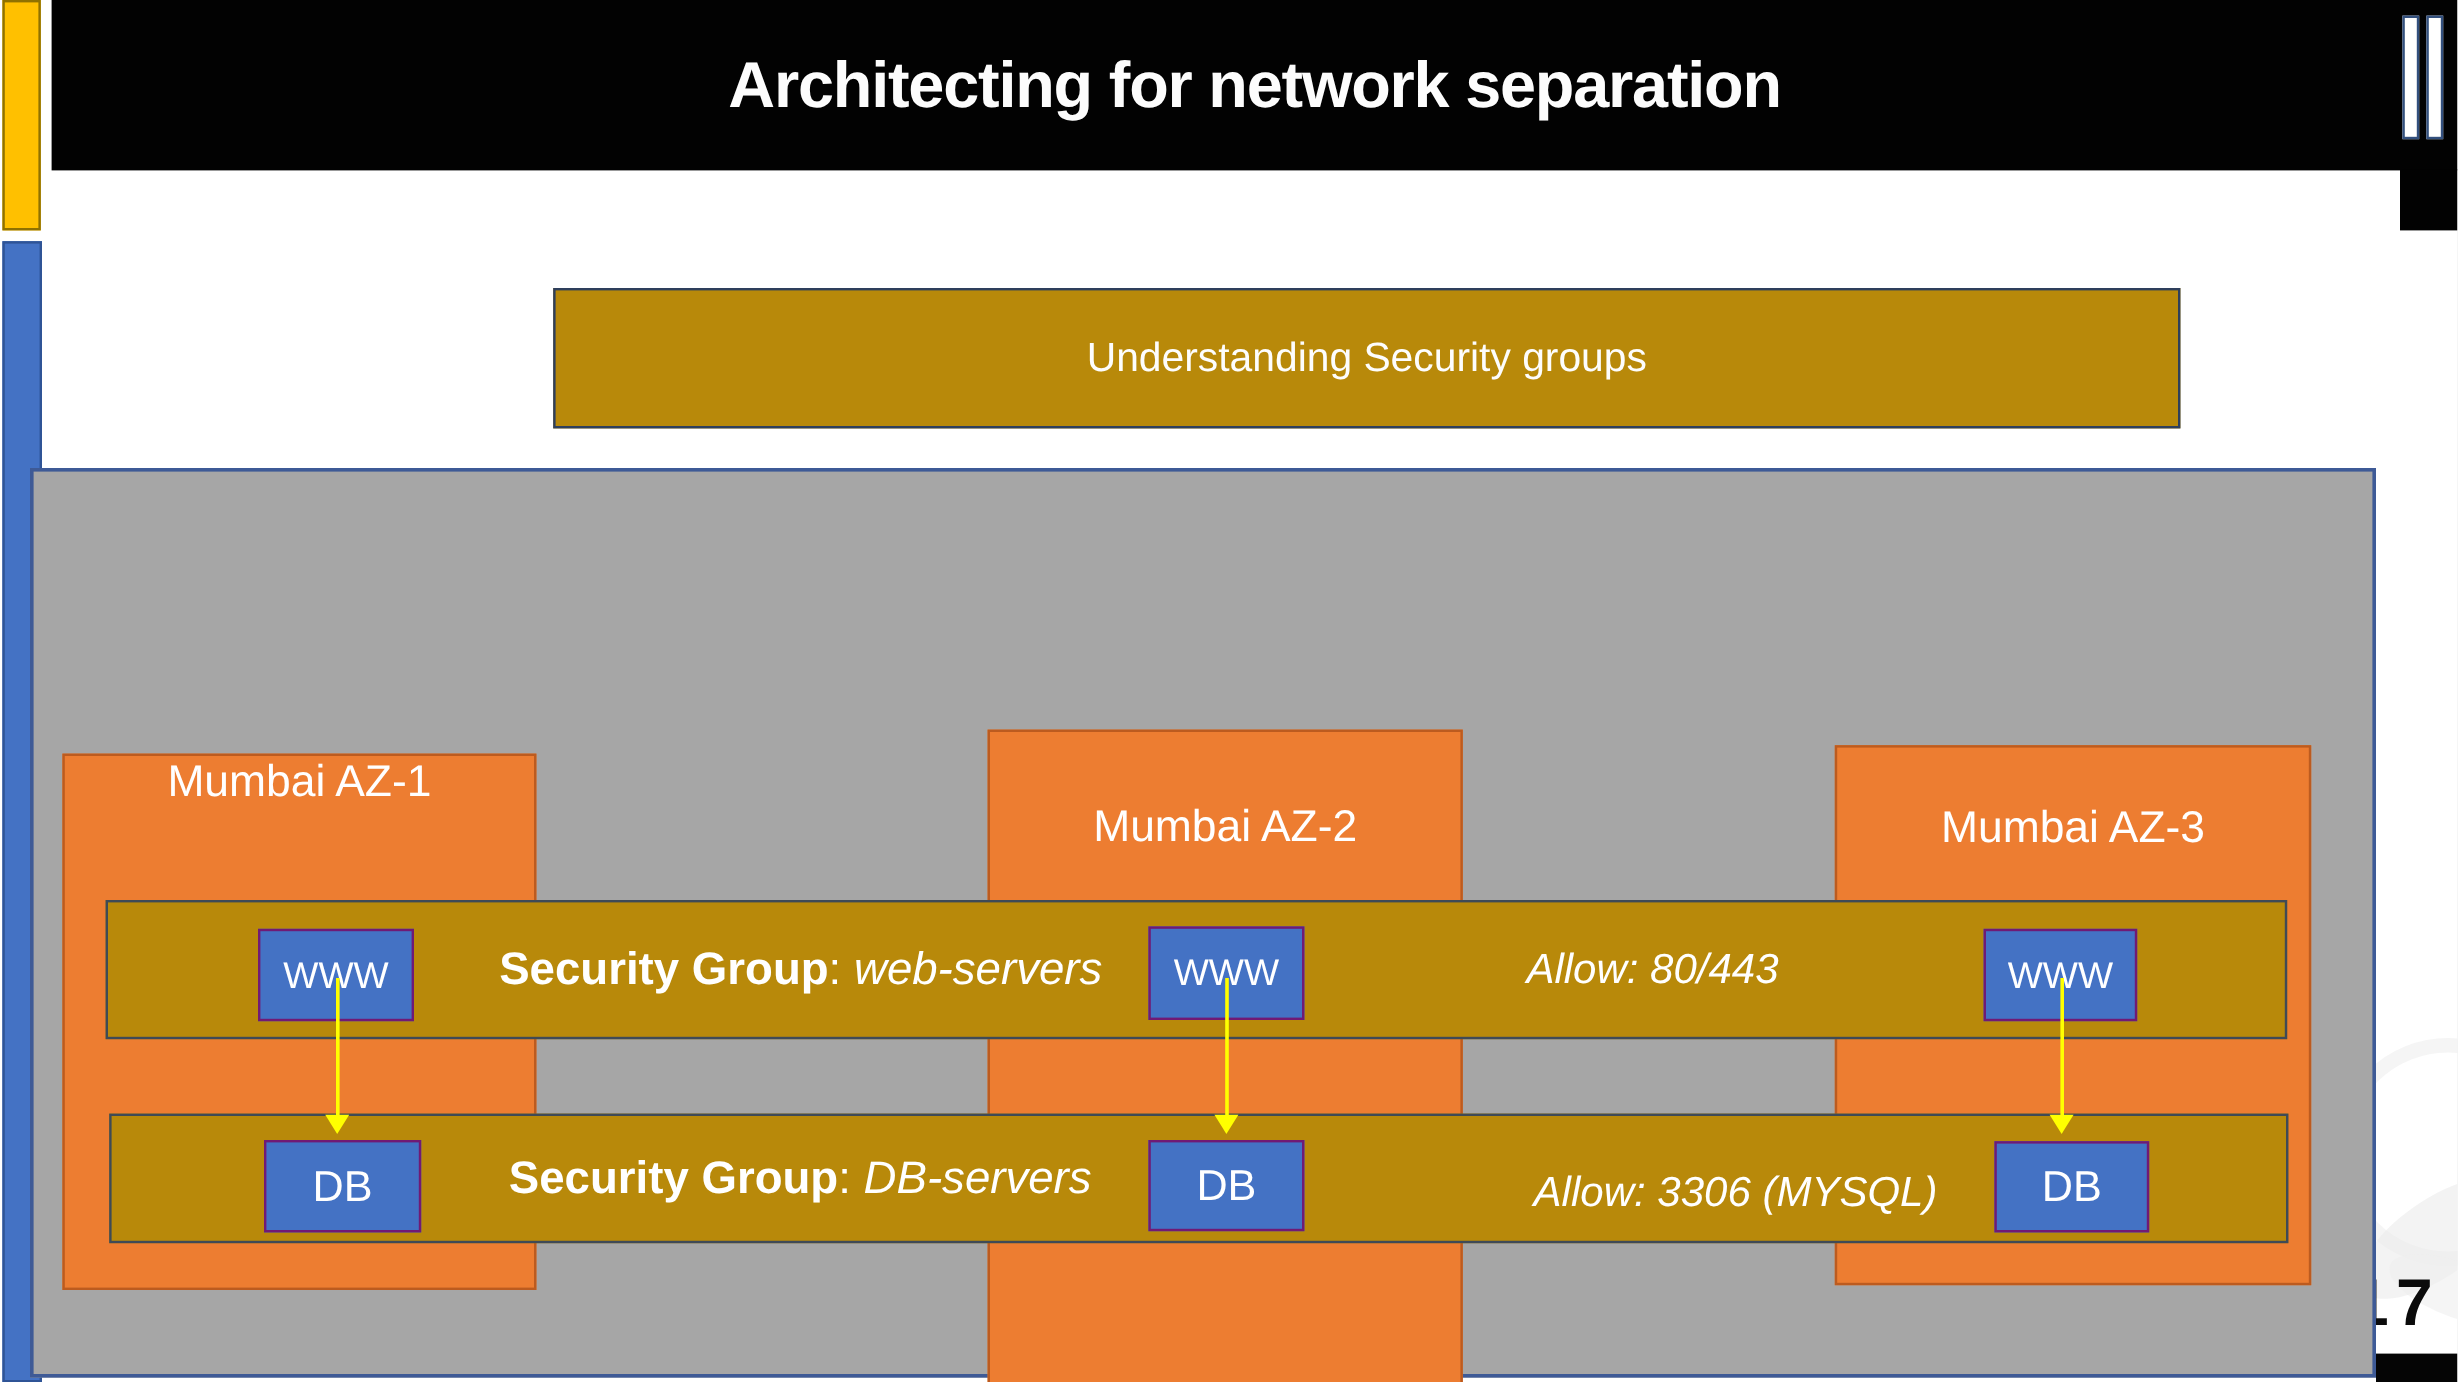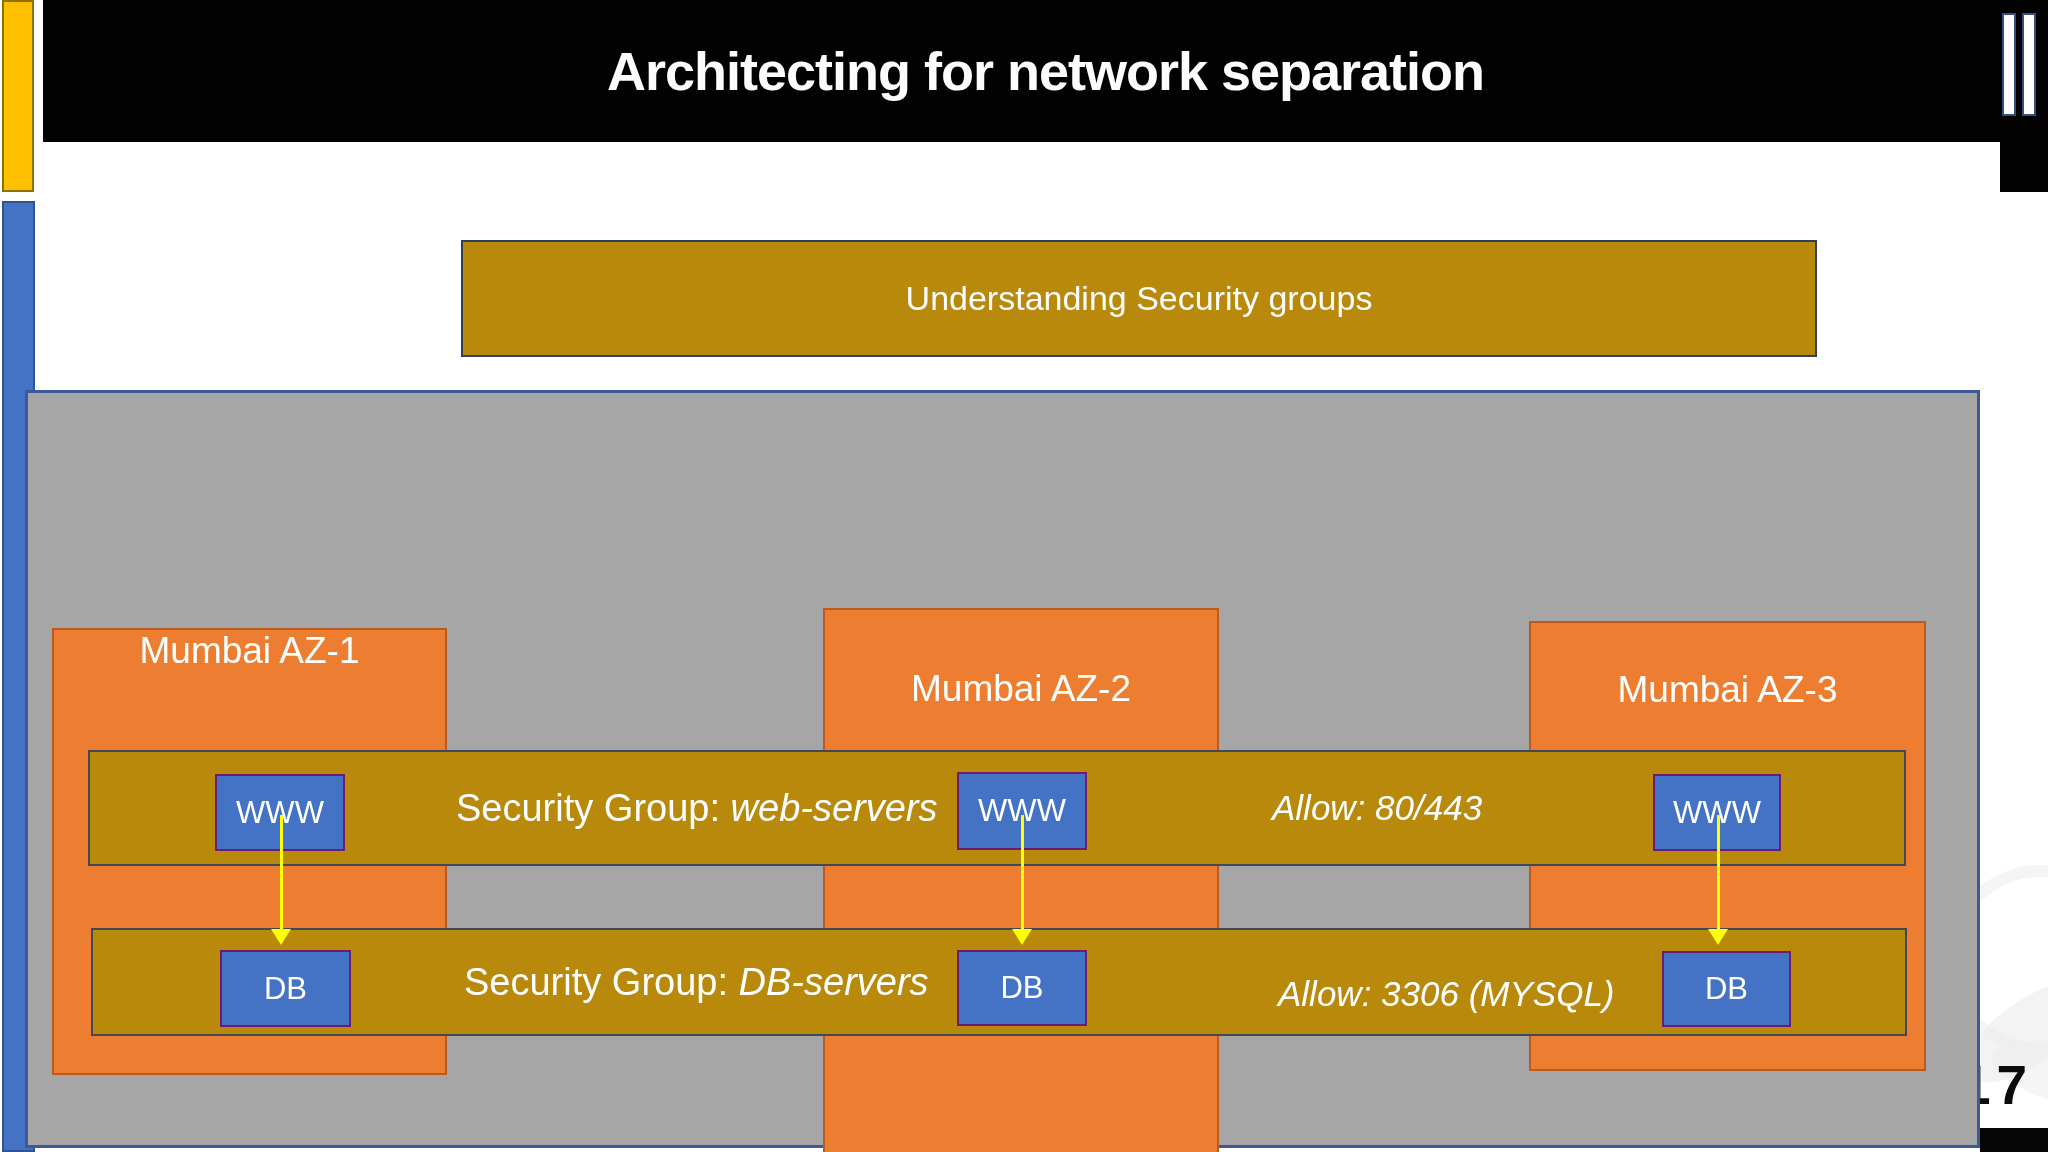--- a/index.html
+++ b/index.html
@@ -64,33 +64,33 @@
   .az1 .az-label { }
   .az2 .az-label { padding-top: 58px; }
   .az3 .az-label { padding-top: 46px; }
 
   .sg-band { background: #B8890A; border: 2px solid #3F4A56; }
   .sg-band.web { left: 88px; top: 750px; width: 1818px; height: 116px; }
   .sg-band.db  { left: 91px; top: 928px; width: 1816px; height: 108px; }
   .band-text { position: absolute; top: 0; bottom: 0;
     display: flex; align-items: center; color: #FFFFFF; }
   .sg-text { font-size: 38px; }
-  .sg-text .bold { font-weight: 400; margin-left: 40px; }
+  .sg-text .bold { font-weight: 700; }
   .sg-text .sep { white-space: pre; }
   .sg-text .name { font-style: italic; }
   .sg-band.web .sg-text { left: 326px; }
   .sg-band.db  .sg-text { left: 331px; }
   .allow-text { font-size: 35px; font-style: italic; }
   .sg-band.web .allow-text { left: 1182px; }
   .sg-band.db  .allow-text { left: 1185px; margin-top: 24px; }
 
   .node { background: #4472C4; border: 2px solid #701a75;
     display: flex; align-items: center; justify-content: center; color: #FFFFFF; }
   .node.www { font-size: 31px; }
-  .node.dbn { font-size: 31px; }
+  .node.dbn { font-size: 36px; }
   .node.www1 { left: 215px;  top: 774px; width: 130px; height: 77px; }
   .node.www2 { left: 957px;  top: 772px; width: 130px; height: 78px; }
   .node.www3 { left: 1653px; top: 774px; width: 128px; height: 77px; }
   .node.db1  { left: 220px;  top: 950px; width: 131px; height: 77px; }
   .node.db2  { left: 957px;  top: 950px; width: 130px; height: 76px; }
   .node.db3  { left: 1662px; top: 951px; width: 129px; height: 76px; }
 
   .arrow-line { width: 3px; height: 115px; top: 815px; background: #FFFF00; }
   .arrow-head { width: 0; height: 0; top: 929px;
     border-left: 10px solid transparent; border-right: 10px solid transparent;

